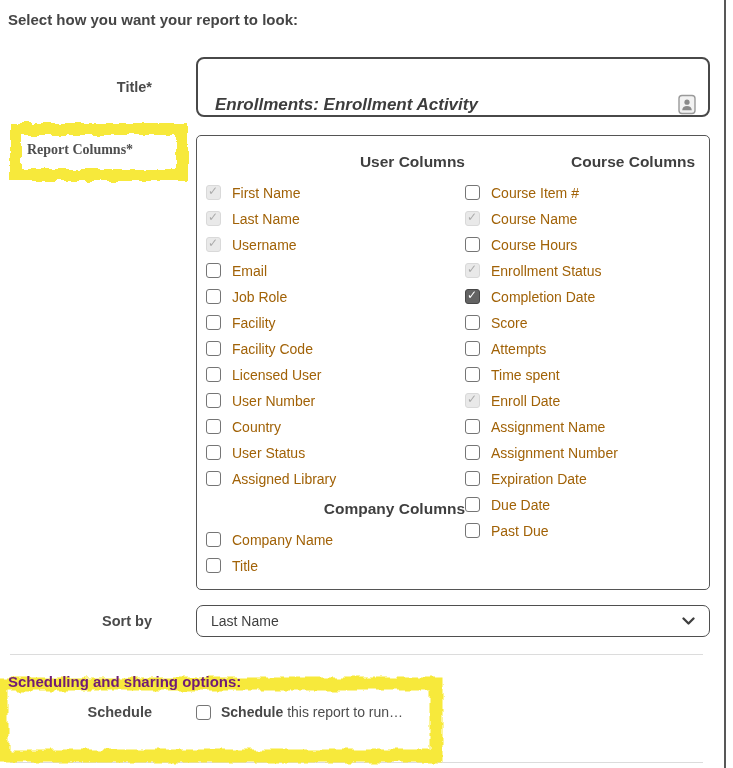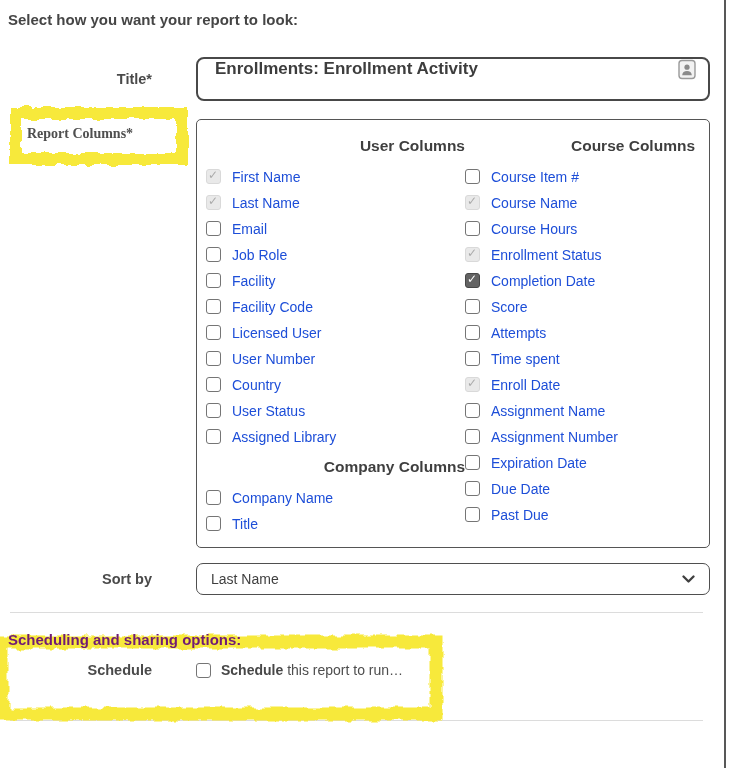--- a/index.html
+++ b/index.html
@@ -33,26 +33,27 @@
     text-align: right;
     font-weight: bold;
     font-size: 14.5px;
     color: #4a4a4a;
     padding-right: 8px;
   }
 
   
   .title-row { margin-top: 29px; }
   .title-input {
-    height: 44px;
+    height: 60px;
     border: 2px solid #484848;
     border-radius: 8px;
-    display: flex; align-items: flex-start;
+    display: flex; align-items: flex-end;
     padding: 0 12px 0 17px;
     background: #fff;
+    font-style: italic;
   }
   .title-text { font-weight: bold; font-size: 17px; color: #3d3d3d; flex: 1; }
   .autofill-icon { display: flex; align-items: center; }
 
   
   .columns-block { margin-top: 18px; }
   .label-col { position: relative; align-self: start; height: 100%; }
   .rc-label {
     position: relative; z-index: 2;
     display: block; margin-top: 7px;
@@ -86,21 +87,21 @@
   .cb.cd { background: #e9e9e9; border-color: #d9d9d9; }
   .cb.cd::after {
     content: "✓"; position: absolute; left: 1px; top: -2px;
     font-size: 12px; font-weight: bold; color: #aaa; line-height: 15px;
   }
   .cb.ck { background: #636363; border-color: #474747; }
   .cb.ck::after {
     content: "✓"; position: absolute; left: 1px; top: -2px;
     font-size: 12px; font-weight: bold; color: #fff; line-height: 15px;
   }
-  .cblabel { font-size: 14px; color: #1d4ed8; }
+  .cblabel { font-size: 14px; color: #a16207; }
 
   
   .sort-row { margin-top: 15px; }
   .select-box {
     height: 32px;
     border: 1.5px solid #4f4f4f;
     border-radius: 7px;
     display: flex; align-items: center;
     padding: 0 14px;
     background: #fff;
@@ -171,20 +172,24 @@
             <div class="group-heading">User Columns</div>
             <div class="cbrow">
               <span class="cb cd"></span>
               <span class="cblabel">First Name</span>
             </div>
             <div class="cbrow">
               <span class="cb cd"></span>
               <span class="cblabel">Last Name</span>
             </div>
             <div class="cbrow">
+              <span class="cb cd"></span>
+              <span class="cblabel">Username</span>
+            </div>
+            <div class="cbrow">
               <span class="cb "></span>
               <span class="cblabel">Email</span>
             </div>
             <div class="cbrow">
               <span class="cb "></span>
               <span class="cblabel">Job Role</span>
             </div>
             <div class="cbrow">
               <span class="cb "></span>
               <span class="cblabel">Facility</span>

